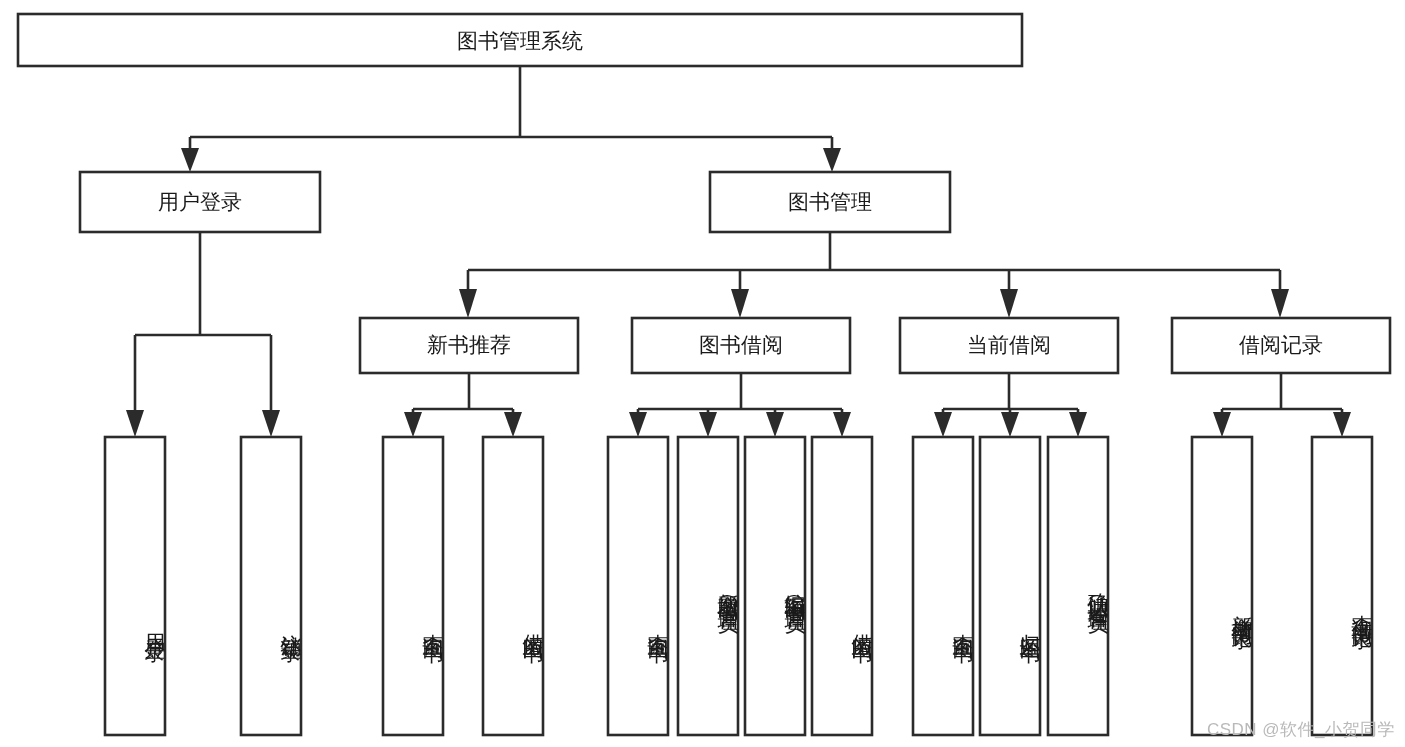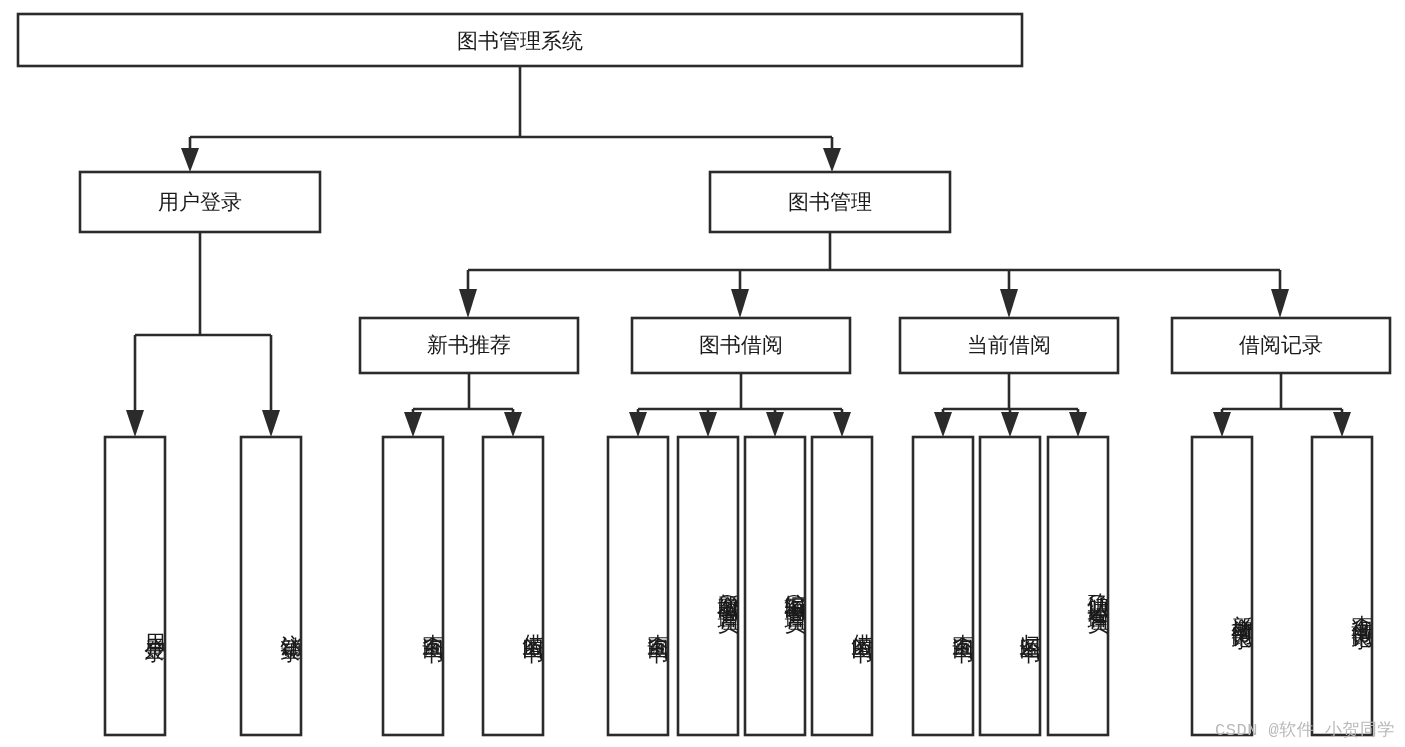--- a/index.html
+++ b/index.html
@@ -61,21 +61,21 @@
     line-height: 1.0;
     color: #1a1a1a;
     letter-spacing: 3px;
     white-space: nowrap;
     pointer-events: none;
   }
   .watermark {
     position: absolute;
     right: 8px;
     bottom: 6px;
-    font-family: Liberation Mono, monospace;
+    font-family: Liberation Sans, sans-serif;
     font-size: 17px;
     color: #b9b9b9;
     letter-spacing: 0.5px;
     white-space: nowrap;
     text-align: right;
   }
 </style>
 </head>
 <body>
 

